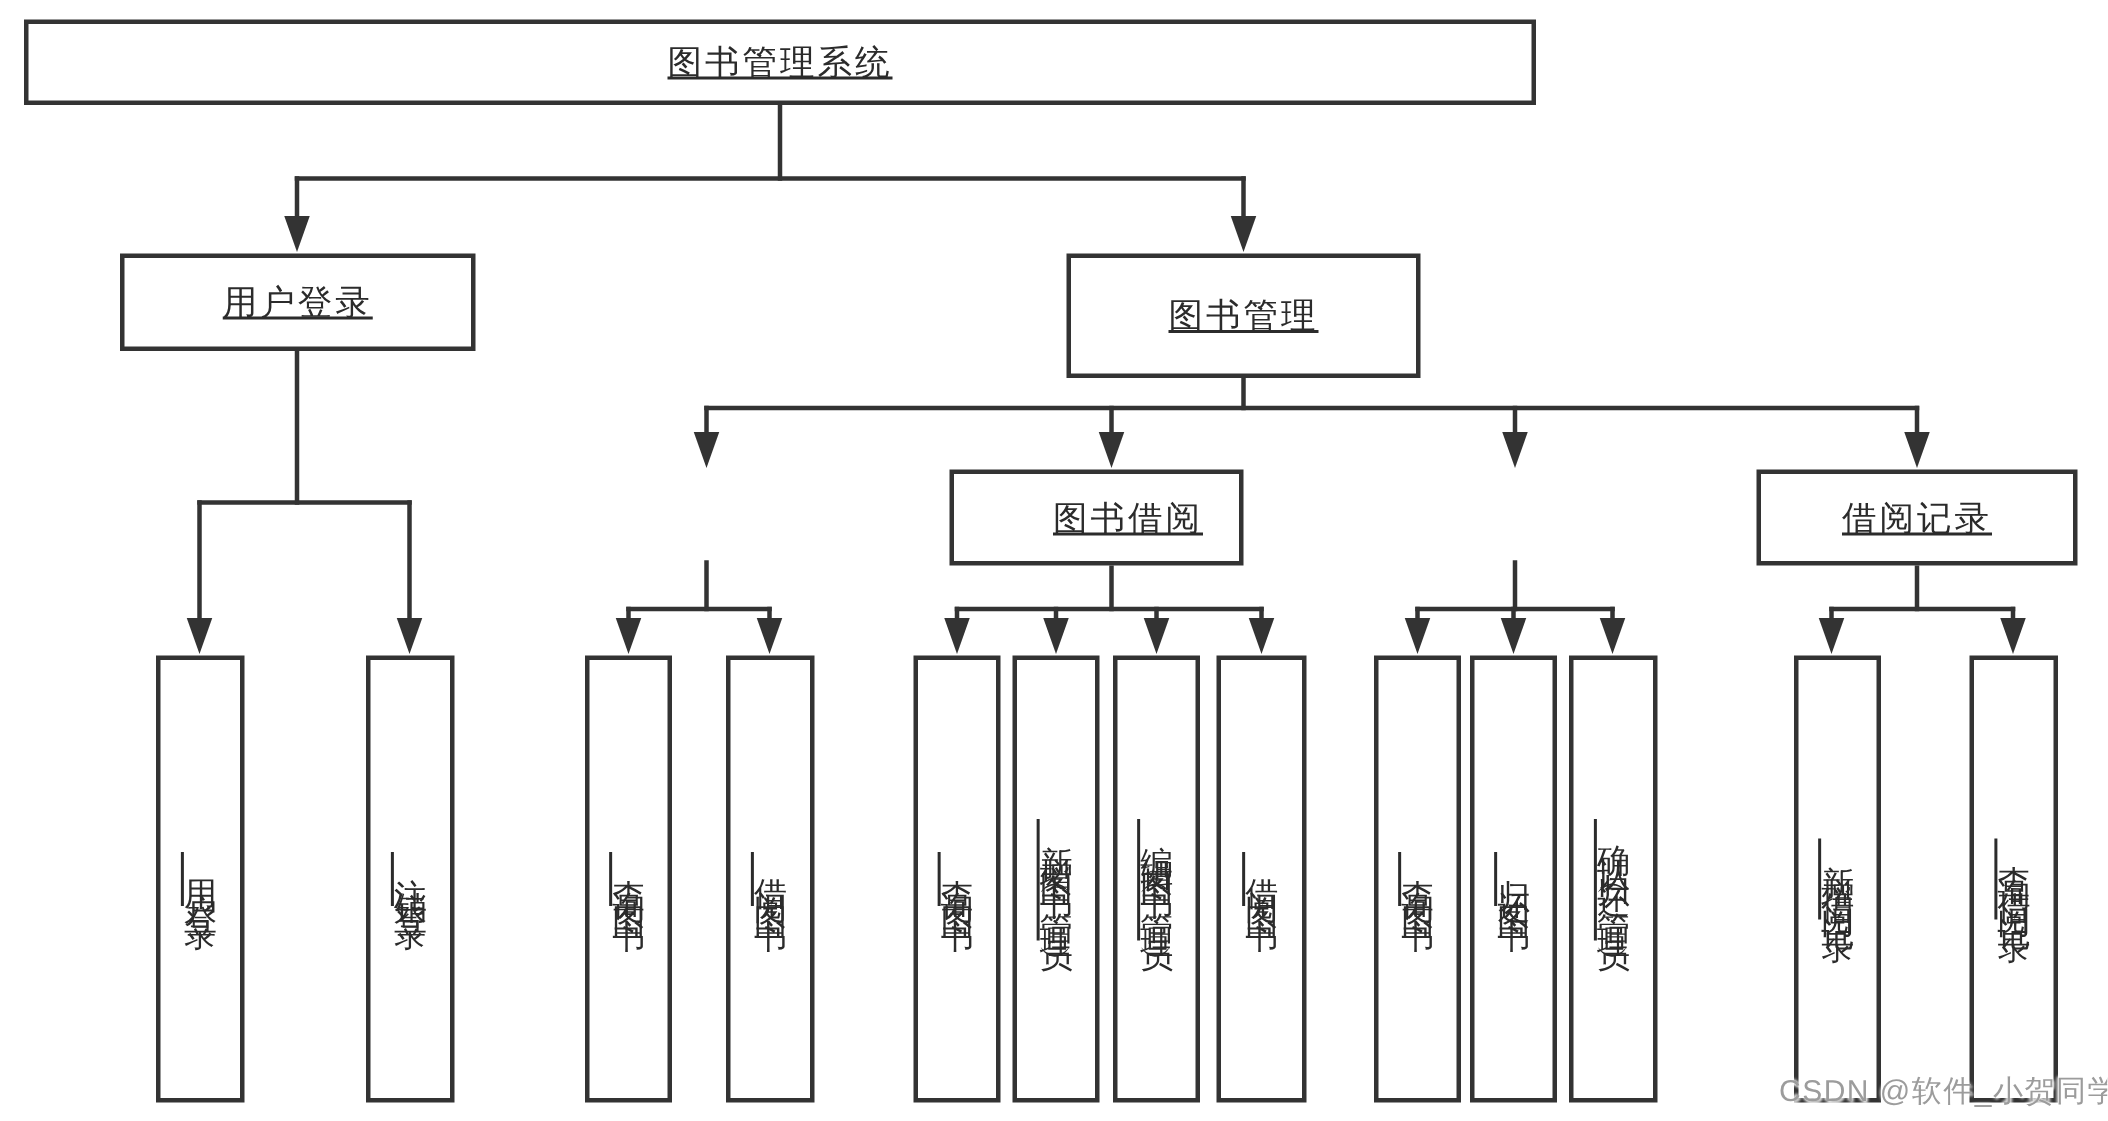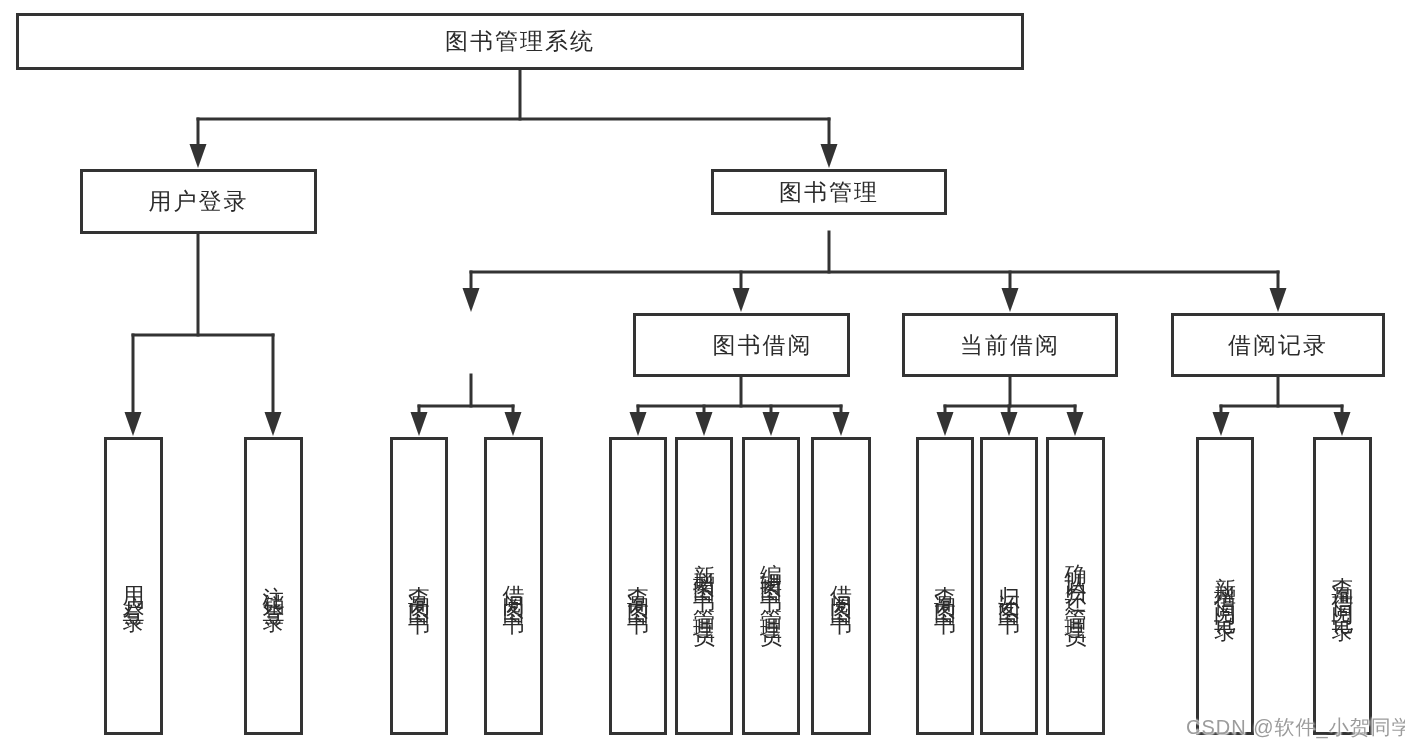--- a/index.html
+++ b/index.html
@@ -12,20 +12,21 @@
   }
   #connectors{position:absolute;left:0;top:0;z-index:1;}
   .node{
     position:absolute;
     box-sizing:border-box;
     border:3px solid #333333;
     background:#ffffff;
     display:flex;align-items:center;justify-content:center;
     color:#2b2b2b;
     z-index:2;
+    text-decoration:underline;
   }
   .hbox{font-size:23px;letter-spacing:2px;}
   .vbox{top:437px;height:298px;}
   .vbox .vtext{
     writing-mode:vertical-rl;
     text-orientation:mixed;
     font-size:22px;
     letter-spacing:9px;
     line-height:1.1;
     white-space:nowrap;
@@ -101,29 +102,26 @@
       <polygon points="1333.5,412 1350.5,412 1342,436" fill="#333333"></polygon>
     </svg>
 
   <div class="node hbox" style="left:16px;top:13px;width:1008px;height:57px;">
     <span>图书管理系统</span>
   </div>
 
   <div class="node hbox" style="left:80px;top:169px;width:237px;height:65px;">
     <span>用户登录</span>
   </div>
-  <div class="node hbox" style="left:711px;top:169px;width:236px;height:46px;">
+  <div class="node hbox" style="left:711px;top:169px;width:236px;height:83px;">
     <span>图书管理</span>
   </div>
 
-  <div class="node hbox" style="left:633px;top:313px;width:217px;height:64px;padding-left:42px;">
+  <div class="node hbox" style="left:633px;top:313px;width:196px;height:64px;padding-left:42px;">
     <span>图书借阅</span>
-  </div>
-  <div class="node hbox" style="left:902px;top:313px;width:216px;height:64px;">
-    <span>当前借阅</span>
   </div>
   <div class="node hbox" style="left:1171px;top:313px;width:214px;height:64px;">
     <span>借阅记录</span>
   </div>
 
   <div class="node vbox" style="left:104px;width:59px;">
     <span class="vtext">用户登录</span>
   </div>
   <div class="node vbox" style="left:244px;width:59px;">
     <span class="vtext">注销登录</span>

